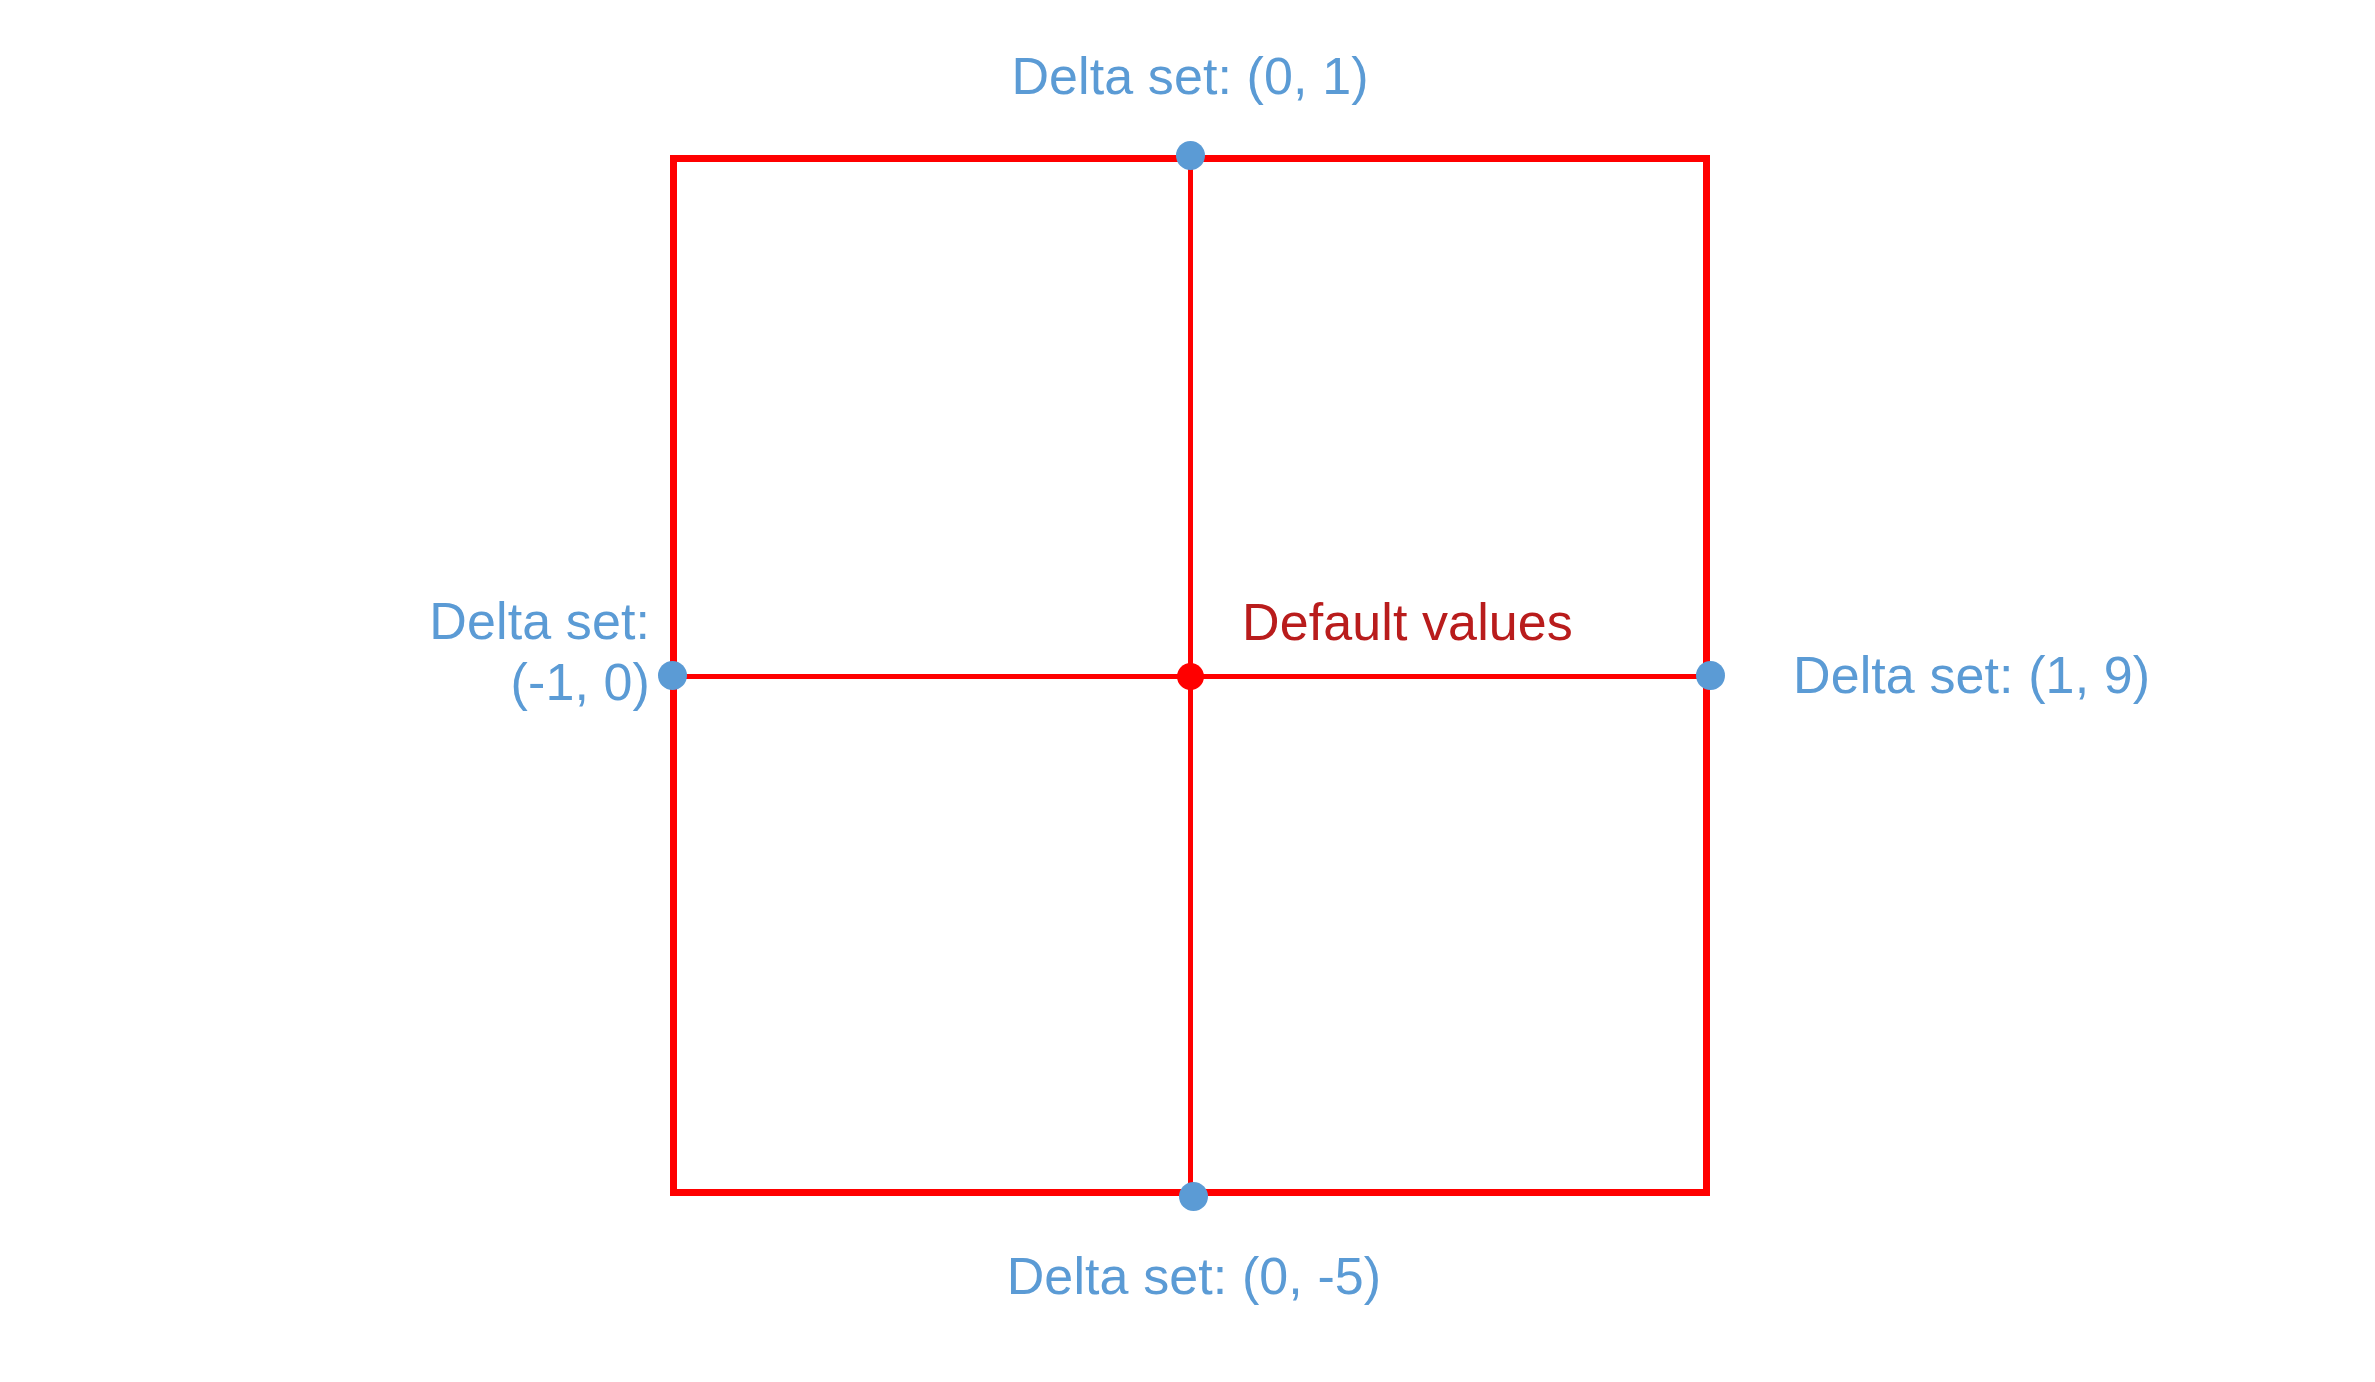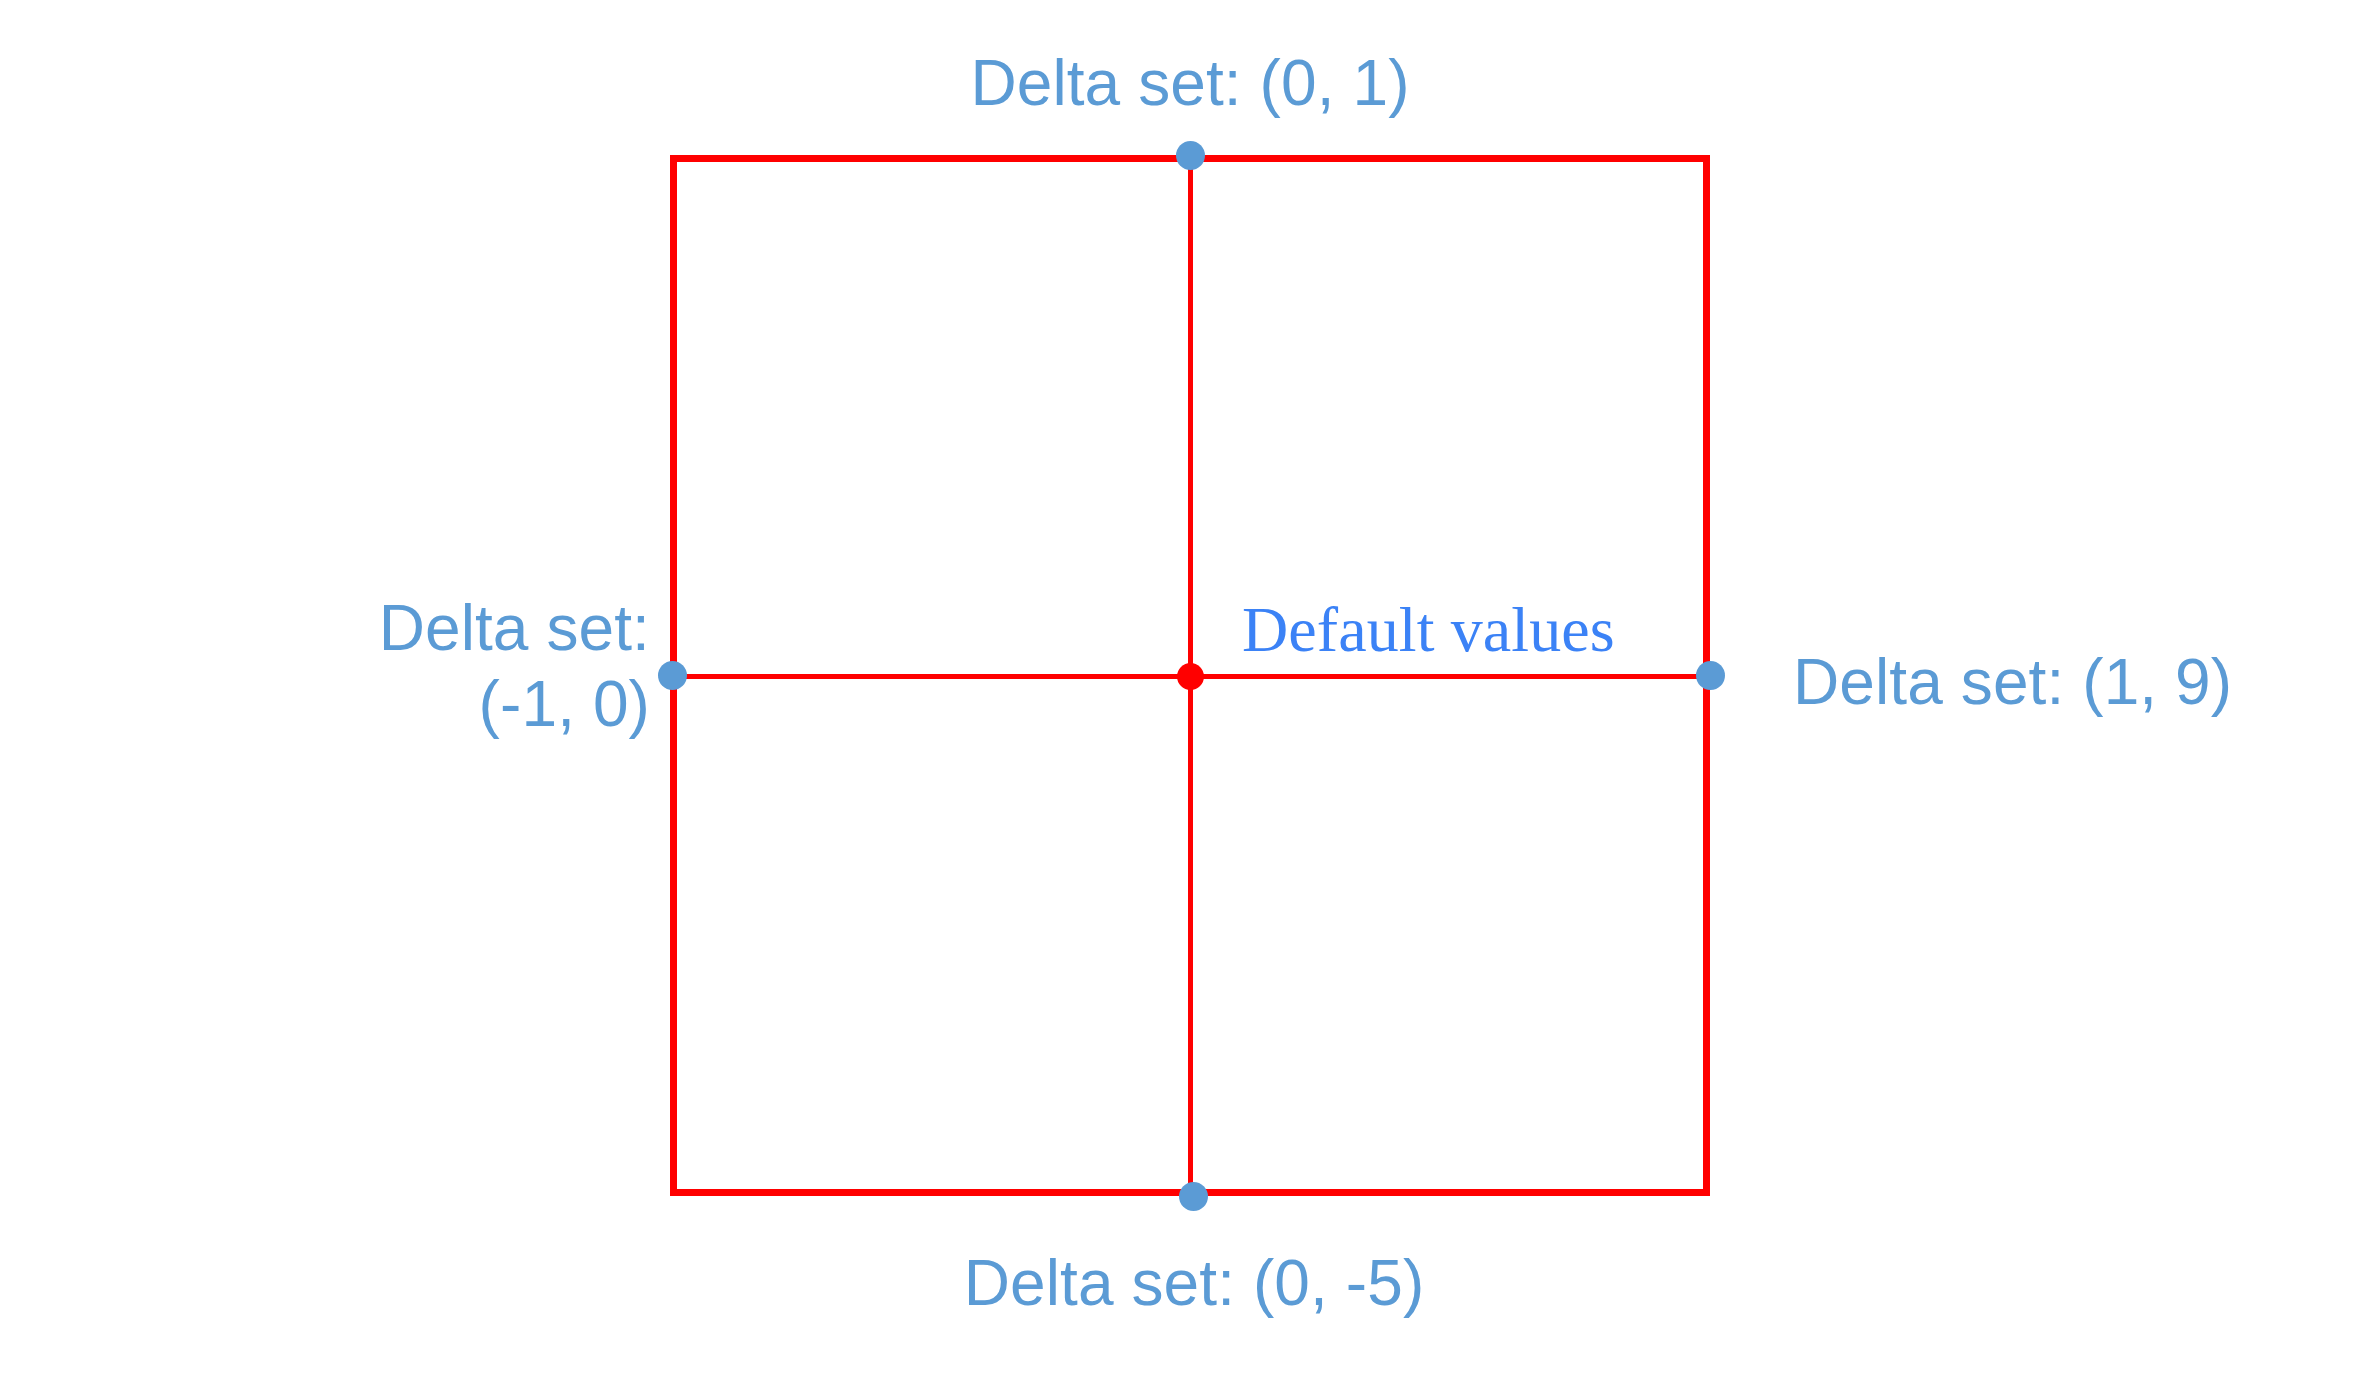--- a/index.html
+++ b/index.html
@@ -64,27 +64,27 @@
   }
   .dot-top    { left: 1176px; top: 141px; }
   .dot-right  { left: 1696px; top: 661px; }
   .dot-bottom { left: 1179px; top: 1182px; }
   .dot-left   { left: 658px;  top: 661px; }
   .dot-center { left: 1177px; top: 663px; }
 
   
   .label {
     position: absolute;
-    font-size: 64px;
+    font-size: 52px;
     line-height: 1.18;
     white-space: pre-line;
     letter-spacing: 0.1px;
   }
   .label-blue { color: #5B9BD5; }
-  .label-red  { color: #3b82f6; font-family: Liberation Serif, serif; }
+  .label-red  { color: #b91c1c; }
 
   .label-top {
     left: 1190px;
     top: 46px;
     transform: translateX(-50%);
     text-align: center;
   }
   .label-bottom {
     left: 1194px;
     top: 1246px;

